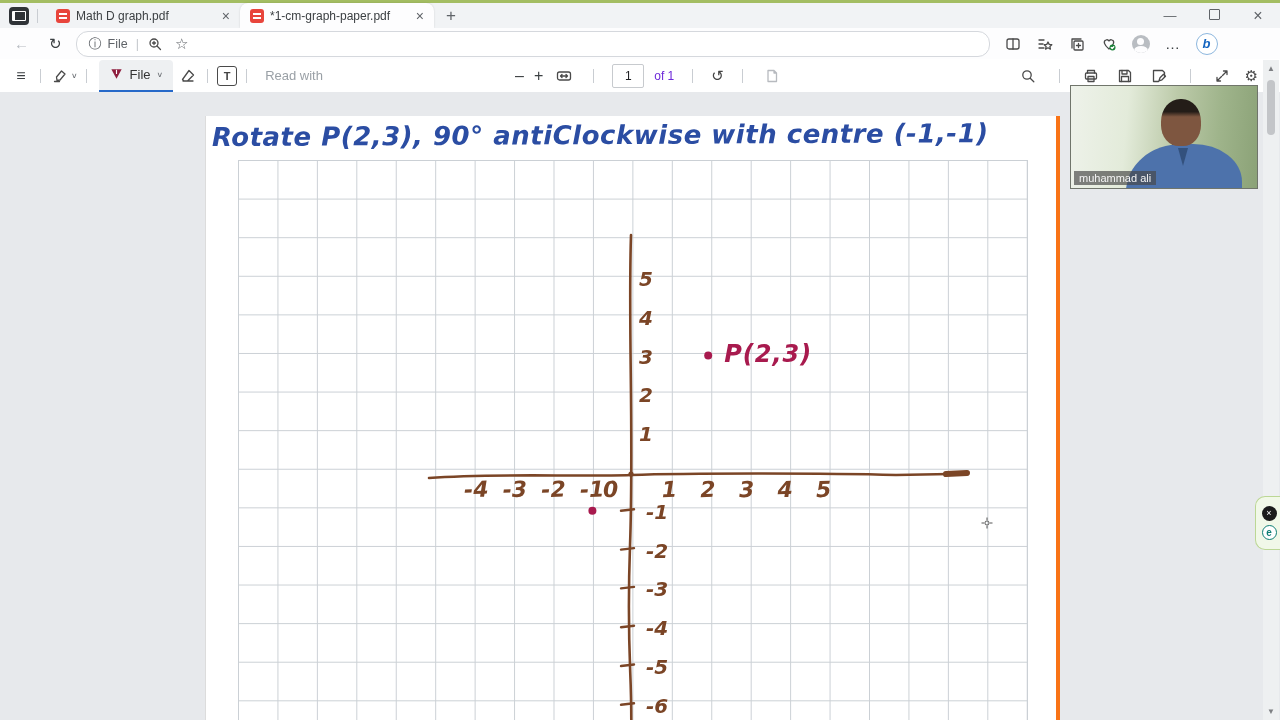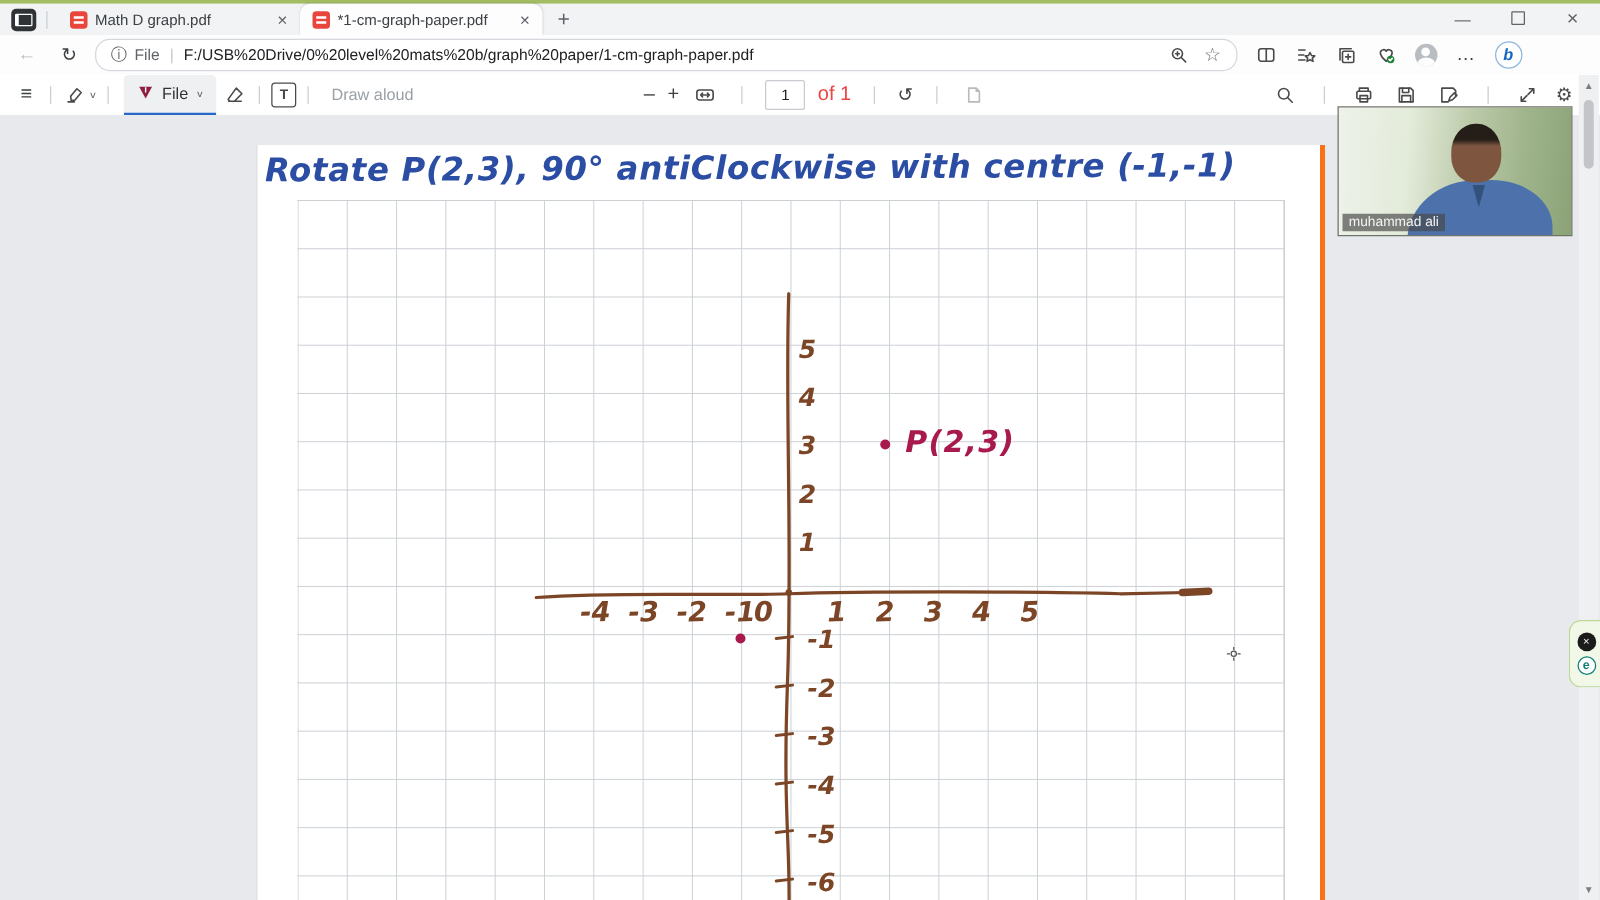--- a/index.html
+++ b/index.html
@@ -54,21 +54,21 @@
   .drawbtn{display:flex;align-items:center;gap:6px;background:#eef0f2;border-bottom:2.5px solid #2769c9;
            height:30px;padding:0 10px;margin:0 4px;border-radius:4px 4px 0 0;font-size:13px;color:#333;}
   .chev{font-size:9px;color:#6a6e73;transform:scaleY(.8);}
   .ttool{width:18px;height:18px;border:1.4px solid #4a4a4a;border-radius:3px;font-size:11px;font-weight:bold;
          display:flex;align-items:center;justify-content:center;}
   .readaloud{color:#9aa0a6;font-size:13px;margin-left:10px;}
   .center-cluster{position:absolute;left:515px;top:0;height:33px;display:flex;align-items:center;gap:10px;}
   .zoomtxt{font-size:16px;color:#3c4043;}
   .pagebox{width:26px;height:20px;border:1px solid #c7cace;border-radius:2px;text-align:center;
            font-size:12px;color:#202124;background:#fff;font-family:"Liberation Sans",sans-serif;}
-  .oftext{font-size:16px;color:#ef4444;}
+  .oftext{font-size:12px;color:#6d28d9;}
   .rotate{font-size:15px;}
   .right-cluster{position:absolute;right:22px;top:0;height:33px;display:flex;align-items:center;gap:12px;}
   .icsvg{width:16px;height:16px;stroke:#4a4a4a;fill:none;stroke-width:1.3;stroke-linecap:round;stroke-linejoin:round;}
   .icsvg.dim{stroke:#b7babf;}
   .gear{font-size:15px;color:#4a4a4a;}
   
   .content{position:absolute;left:0;top:92px;width:1280px;height:628px;background:#e7e9ec;}
   .pdf-page{position:absolute;left:205px;top:4px;width:850px;height:624px;background:#fff;
             border-left:1px solid #dcdcdc;border-right:4px solid #f97316;overflow:hidden;margin-top:20px;}
   .hand-title{position:absolute;left:6px;top:4px;width:800px;font-family:"DejaVu Sans",sans-serif;
@@ -139,21 +139,20 @@
     </div>
   </div>
 
   <div class="addrbar">
     <span class="navbtn disabled">←</span>
     <span class="navbtn" style="margin-left:20px;">↻</span>
     <div class="urlpill">
       <span class="info">ⓘ</span>
       <span class="prot">File</span>
       <span class="sep">|</span>
-      <span class="url">F:/USB%20Drive/0%20level%20mats%20b/graph%20paper/1-cm-graph-paper.pdf</span>
       <span class="pill-ic">
         <svg class="icsvg" viewBox="0 0 16 16">
             <circle cx="7" cy="7" r="4"></circle>
             <path d="M10,10 L13.5,13.5 M5.5,7 h3 M7,5.5 v3"></path>
           </svg>
       </span>
       <span class="pill-ic" style="font-size:15px;">☆</span>
     </div>
     <div class="addr-icons">
       <span class="aicon">
@@ -209,21 +208,21 @@
     <span class="pbi">
       <svg class="icsvg" viewBox="0 0 16 16">
           <path d="M9,2.5 l4.5,4.5 -6,6 h-3.5 l-1.5,-1.5 z M3,13 h10"></path>
         </svg>
     </span>
     <div class="vdiv"></div>
     <span class="pbi">
         <span class="ttool">T</span>
       </span>
     <div class="vdiv"></div>
-    <span class="readaloud">Draw aloud</span>
+    <span class="readaloud">Read with</span>
 
     <div class="center-cluster">
       <span class="zoomtxt">–</span>
       <span class="zoomtxt">+</span>
       <span class="pbi">
         <svg class="icsvg" viewBox="0 0 16 16">
             <rect x="1.5" y="4" width="13" height="8" rx="2"></rect>
             <path d="M4.5,8 h7 M4.5,8 l1.5,-1.5 M4.5,8 l1.5,1.5 M11.5,8 l-1.5,-1.5 M11.5,8 l-1.5,1.5"></path>
           </svg>
       </span>

